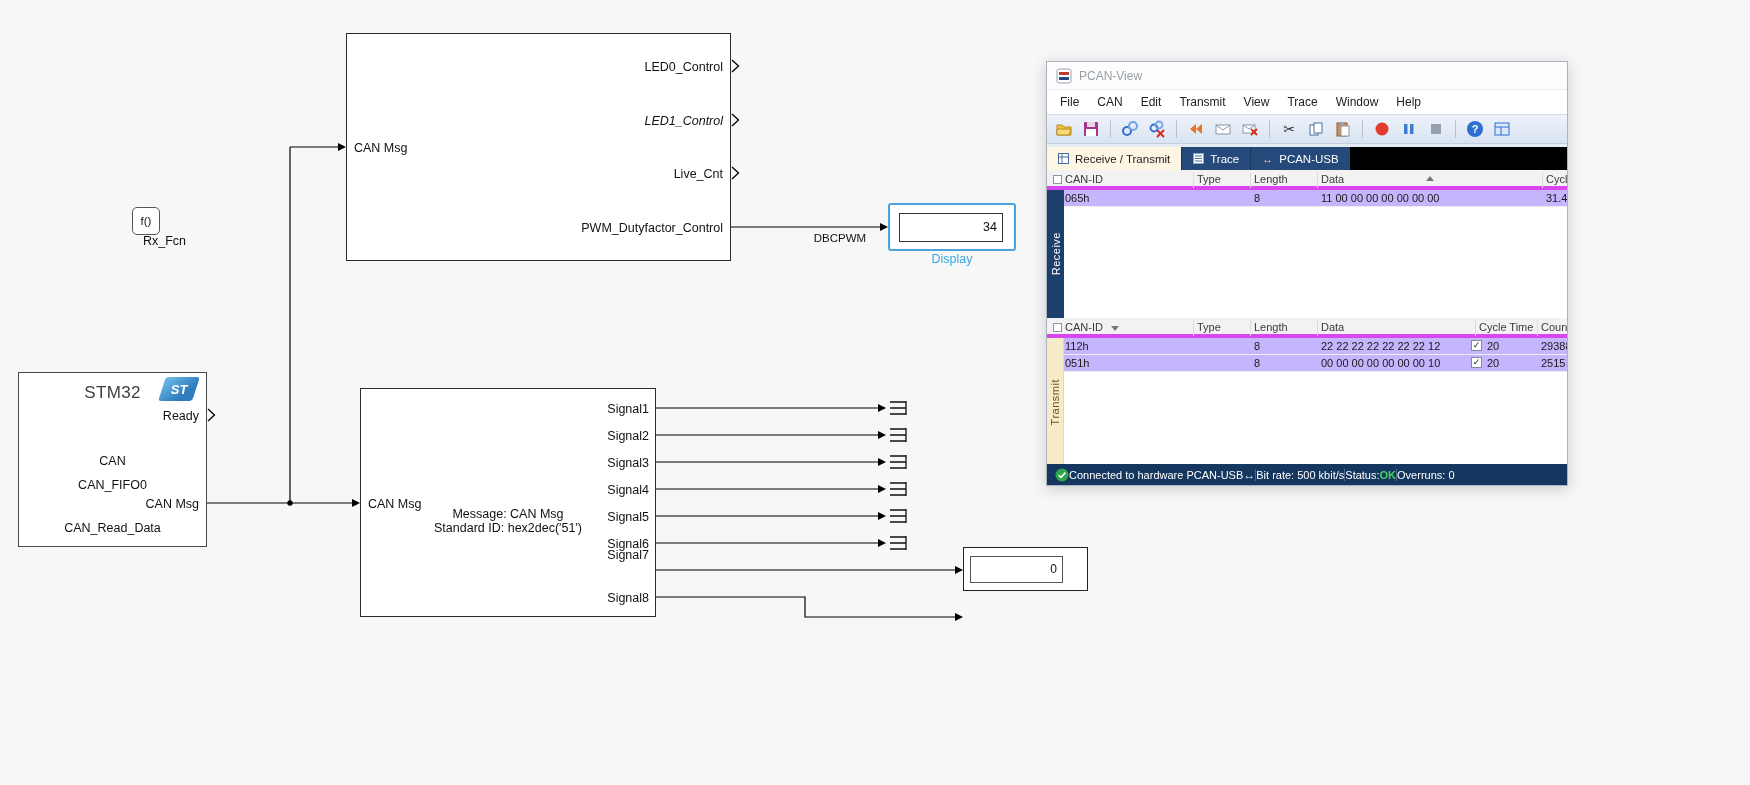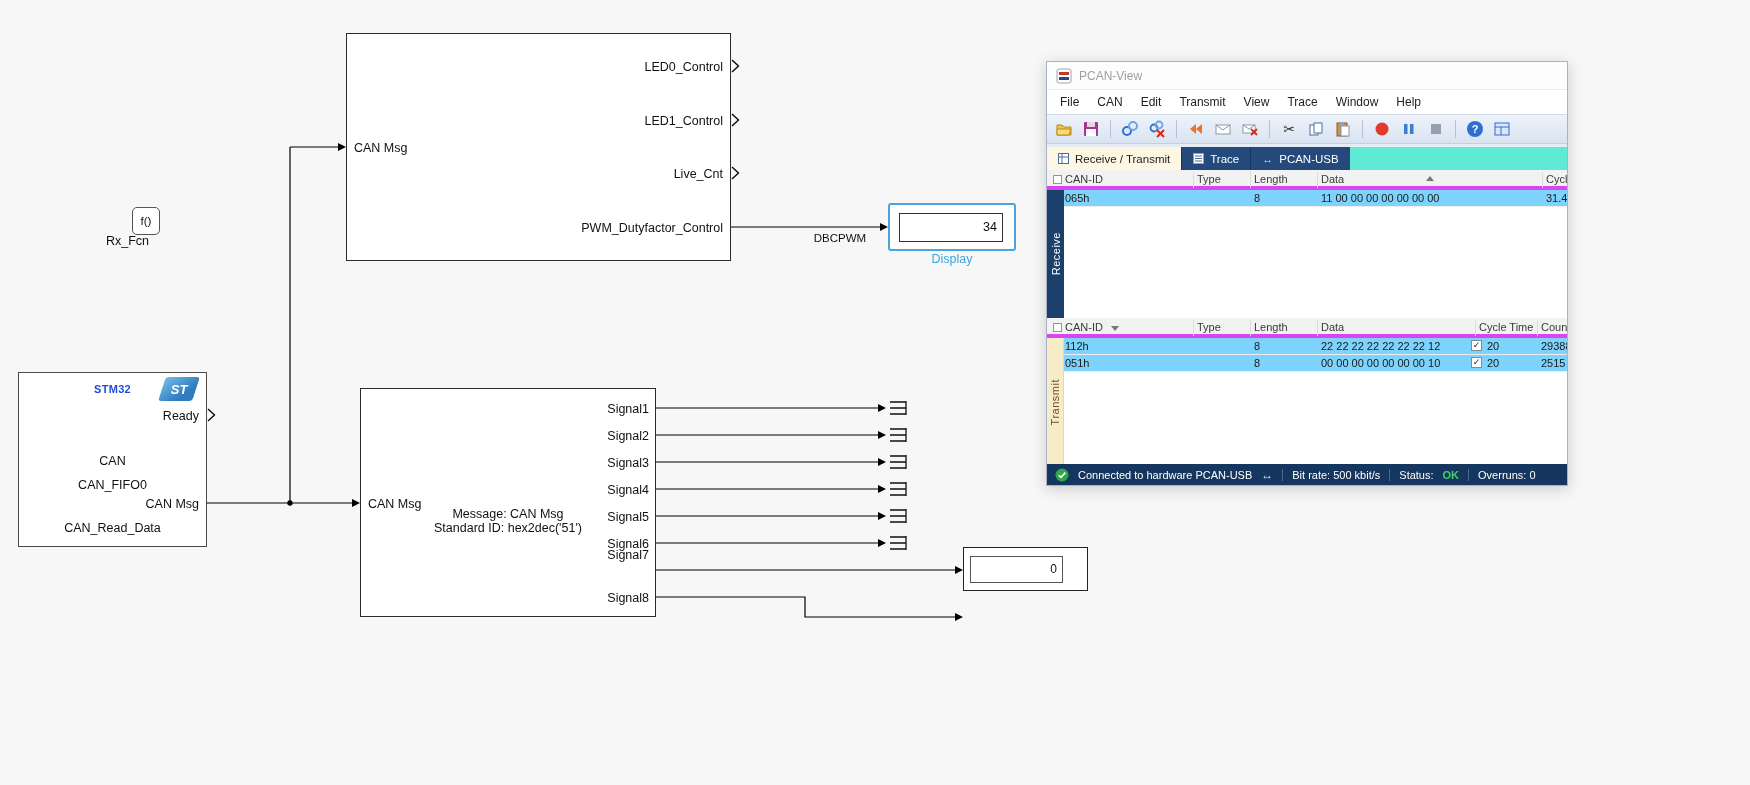--- a/index.html
+++ b/index.html
@@ -10,24 +10,24 @@
   
   #wires { position:absolute; left:0; top:0; pointer-events:none; }
   .blk { position:absolute; background:#fff; border:1.5px solid #3c3c3c; }
   .plabel { position:absolute; font-size:12.5px; color:#111; white-space:nowrap; height:16px; line-height:16px; }
   .plabel.r { text-align:right; }
   .plabel.c { left:0; right:0; text-align:center; }
   .ctext { position:absolute; left:0; right:0; text-align:center; font-size:12.5px; color:#111; line-height:14px; }
 
   .rxfcn { left:132px; top:207px; width:28px; height:28px; border:1.2px solid #555; border-radius:5px; background:#fff;
            display:flex; align-items:center; justify-content:center; font-size:11.5px; color:#111; position:absolute; }
-  .rxfcn-label { left:106px; top:234px; width:80px; text-align:left; font-size:12.5px; color:#111; position:absolute; }
+  .rxfcn-label { left:106px; top:234px; width:80px; text-align:right; font-size:12.5px; color:#111; position:absolute; }
 
   .stm32 { left:18px; top:372px; width:189px; height:175px; border-color:#4a4a4a; }
-  .stm32-title { position:absolute; left:0; right:0; top:10px; text-align:center; color:#1d4ed8; font-size:11px; font-weight:bold; letter-spacing:.3px; }
+  .stm32-title { position:absolute; left:0; right:0; top:10px; text-align:center; color:#404040; font-size:17px; font-weight:normal; letter-spacing:.3px; }
   .st-logo { position:absolute; right:10px; top:4px; width:34px; height:24px; transform:skewX(-18deg);
              background:linear-gradient(135deg,#72bde8 0%,#2f7cc0 70%); border-radius:3px;
              display:flex; align-items:center; justify-content:center; }
   .st-logo i { font-style:italic; font-weight:bold; color:#fff; font-size:13px; transform:skewX(18deg); }
 
   .unpack1 { left:346px; top:33px; width:385px; height:228px; border-color:#2b2b2b; }
   .unpack2 { left:360px; top:388px; width:296px; height:229px; border-color:#2b2b2b; }
 
   .display { position:absolute; background:#fff; border:1.5px solid #222; }
   .display .readout { position:absolute; left:6px; top:8px; height:27px; border:1.2px solid #555; background:#fff;
@@ -48,46 +48,46 @@
   .titlebar { height:28px; background:#fdfdfd; display:flex; align-items:center; gap:7px; padding:0 9px; border-bottom:1px solid #ececec; }
   .titlebar .title { font-size:12px; color:#9aa0a6; }
   .menubar { height:24px; background:#fff; display:flex; align-items:center; padding:0 4px; }
   .menu-item { padding:3px 9px; font-size:12px; color:#222; border-radius:2px; }
   .toolbar { height:30px; background:linear-gradient(#eef3fa,#d9e3f1); border-top:1px solid #d3dde9; border-bottom:1px solid #c3cfdf;
              display:flex; align-items:center; padding:0 6px; gap:5px; }
   .tbtn { width:22px; height:22px; display:flex; align-items:center; justify-content:center; border-radius:2px; }
   .tsep { width:1px; height:18px; background:#b4c2d3; margin:0 3px; }
   .glyph-cut { font-size:14px; color:#333; }
 
-  .tabbar { height:26px; background:#5eead4; border-top:3px solid #e6ecf4; display:flex; align-items:stretch; }
+  .tabbar { height:26px; background:#000000; border-top:3px solid #e6ecf4; display:flex; align-items:stretch; }
   .tab { display:flex; align-items:center; gap:6px; padding:0 11px; font-size:11.5px; white-space:nowrap; }
   .tab.active { background:#fcf6e3; color:#222; }
   .tab.inactive { background:#24497a; color:#fff; border-left:1px solid #18375f; }
   .tab .tabglyph { font-size:11px; color:#ffd37a; }
 
   .content { position:relative; height:296px; background:#fff; overflow:hidden; }
   .sec-header { position:absolute; left:0; width:522px; height:20px; background:#f2f2f2; border-bottom:4px solid #d946ef; }
   .sec-header .col { position:absolute; top:3px; font-size:11px; color:#3a3a3a; white-space:nowrap; }
   .hsq { position:absolute; left:6px; top:5px; width:9px; height:9px; border:1px solid #8a97a6; background:#fff; }
   .hsep { position:absolute; top:2px; width:1px; height:16px; background:#dcdcdc; }
   .sort-up { position:absolute; left:379px; top:6px; width:0; height:0; border-left:4px solid transparent; border-right:4px solid transparent; border-bottom:5px solid #777; }
   .sort-down { position:absolute; left:64px; top:8px; width:0; height:0; border-left:4px solid transparent; border-right:4px solid transparent; border-top:5px solid #777; }
 
   .vstrip { position:absolute; left:0; width:17px; display:flex; align-items:center; justify-content:center; }
   .vstrip span { writing-mode:vertical-rl; transform:rotate(180deg); font-size:11px; letter-spacing:.5px; }
   .strip-rx { top:20px; height:128px; background:#1d3f6b; color:#fff; }
   .strip-tx { top:168px; height:128px; background:#f8ecc8; color:#6b5420; border-right:1px solid #e7d8a8; }
 
-  .trow { position:absolute; left:17px; width:505px; height:17px; border-bottom:1px solid #ededed; background:#7dd3fc; }
+  .trow { position:absolute; left:17px; width:505px; height:17px; border-bottom:1px solid #ededed; background:#c4b5fd; }
   .trow .cell { position:absolute; top:2px; font-size:11px; color:#1a1a1a; white-space:nowrap; }
   .cb { position:absolute; top:2px; width:11px; height:11px; border:1px solid #7d8c9c; background:#fff; display:flex; align-items:center; justify-content:center; }
   .cb i { font-style:normal; font-size:9px; line-height:9px; color:#222; }
 
   .statusbar { position:absolute; left:0; bottom:0; width:522px; height:21px; background:#15365e; color:#fff;
-               display:flex; align-items:center; gap:9px; padding:0 8px; font-size:11px; white-space:nowrap; overflow:hidden; }
+               display:flex; align-items:center; padding:0 8px; font-size:11px; white-space:nowrap; overflow:hidden; }
   .ssep { width:1px; height:12px; background:#4a6890; flex:0 0 1px; }
   .ok { color:#44d163; font-weight:bold; }
   .conn-glyph { font-size:12px; color:#cfe0f2; }
 </style>
 </head>
 <body>
 
 <div id="screen">
 
   <svg id="wires" width="1750" height="785">
@@ -155,21 +155,21 @@
     <div class="plabel r" style="right:7px; top:35px;">Ready</div>
     <div class="plabel c" style="top:80px;">CAN</div>
     <div class="plabel c" style="top:104px;">CAN_FIFO0</div>
     <div class="plabel r" style="right:7px; top:123px;">CAN Msg</div>
     <div class="plabel c" style="top:147px;">CAN_Read_Data</div>
   </div>
 
   <div class="blk unpack1">
     <div class="plabel" style="left:7px; top:106px;">CAN Msg</div>
     <div class="plabel r" style="right:7px; top:25px;">LED0_Control</div>
-    <div class="plabel r" style="right:7px; top:79px;">LED1_Control</div>
+    <div class="plabel r" style="right:7px; top:79px;font-style:italic;">LED1_Control</div>
     <div class="plabel r" style="right:7px; top:132px;">Live_Cnt</div>
     <div class="plabel r" style="right:7px; top:186px;">PWM_Dutyfactor_Control</div>
   </div>
 
   <div class="blk unpack2">
     <div class="plabel" style="left:7px; top:107px;">CAN Msg</div>
     <div class="ctext" style="top:118px;">
       <div>Message: CAN Msg</div>
       <div>Standard ID: hex2dec('51')</div>
     </div>

